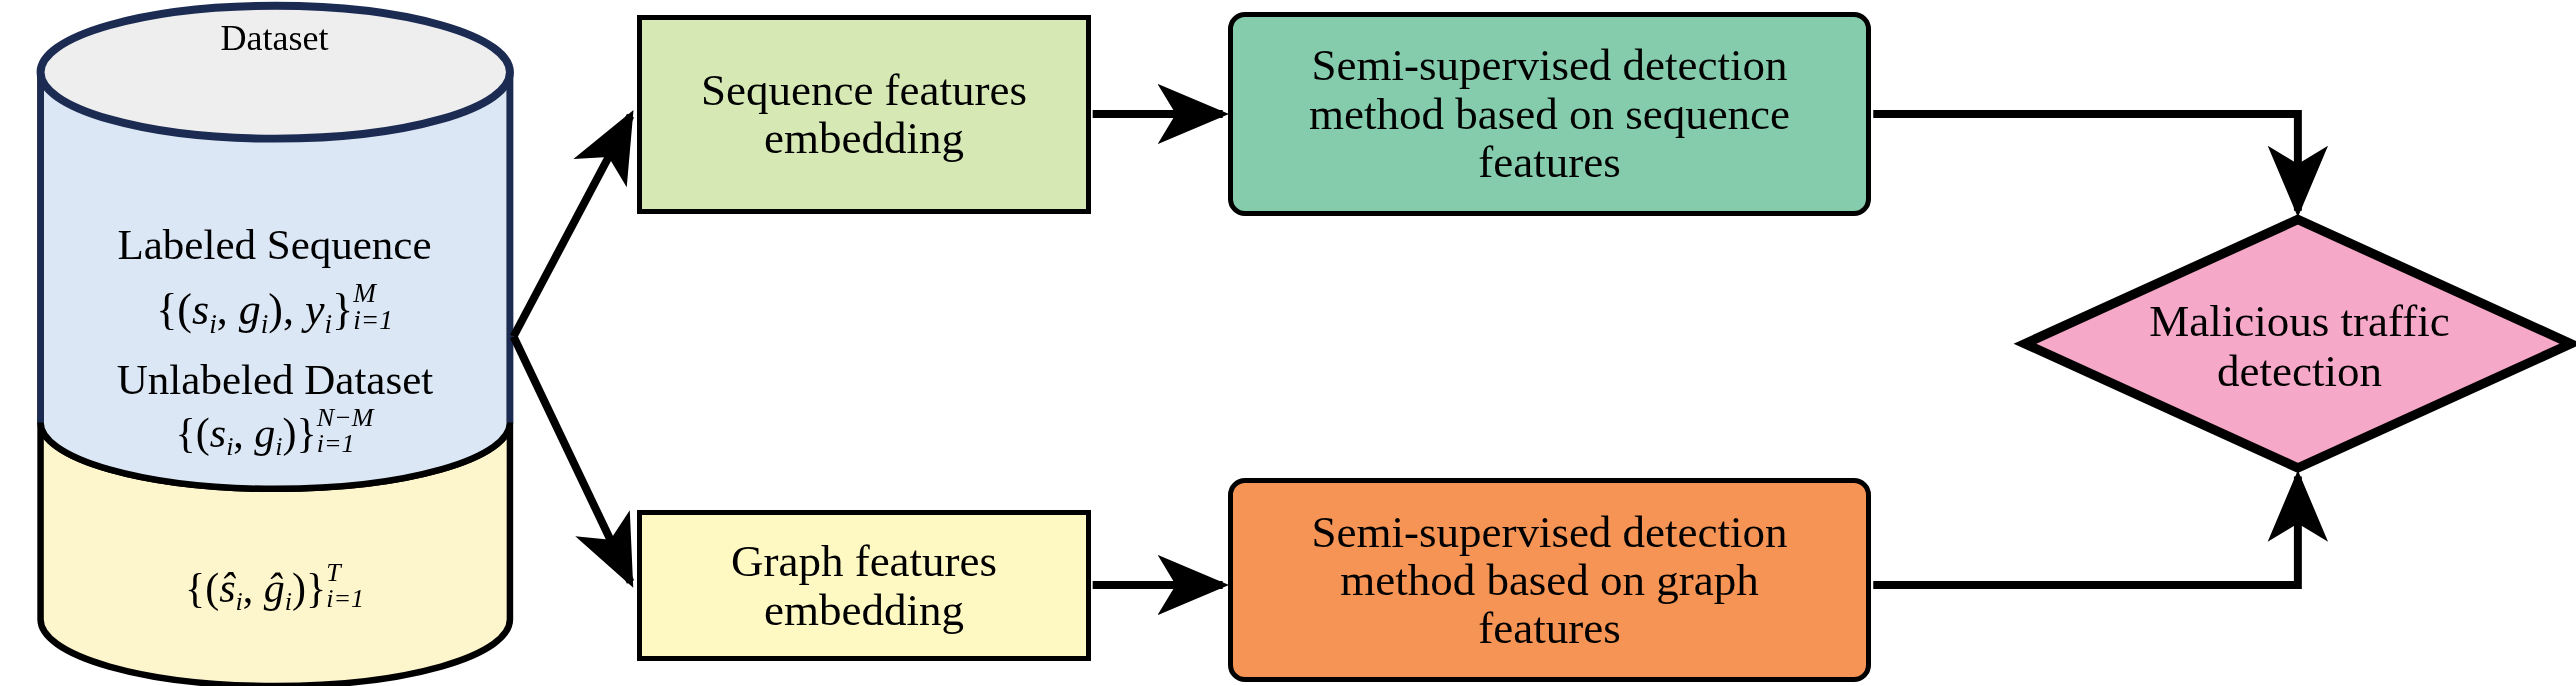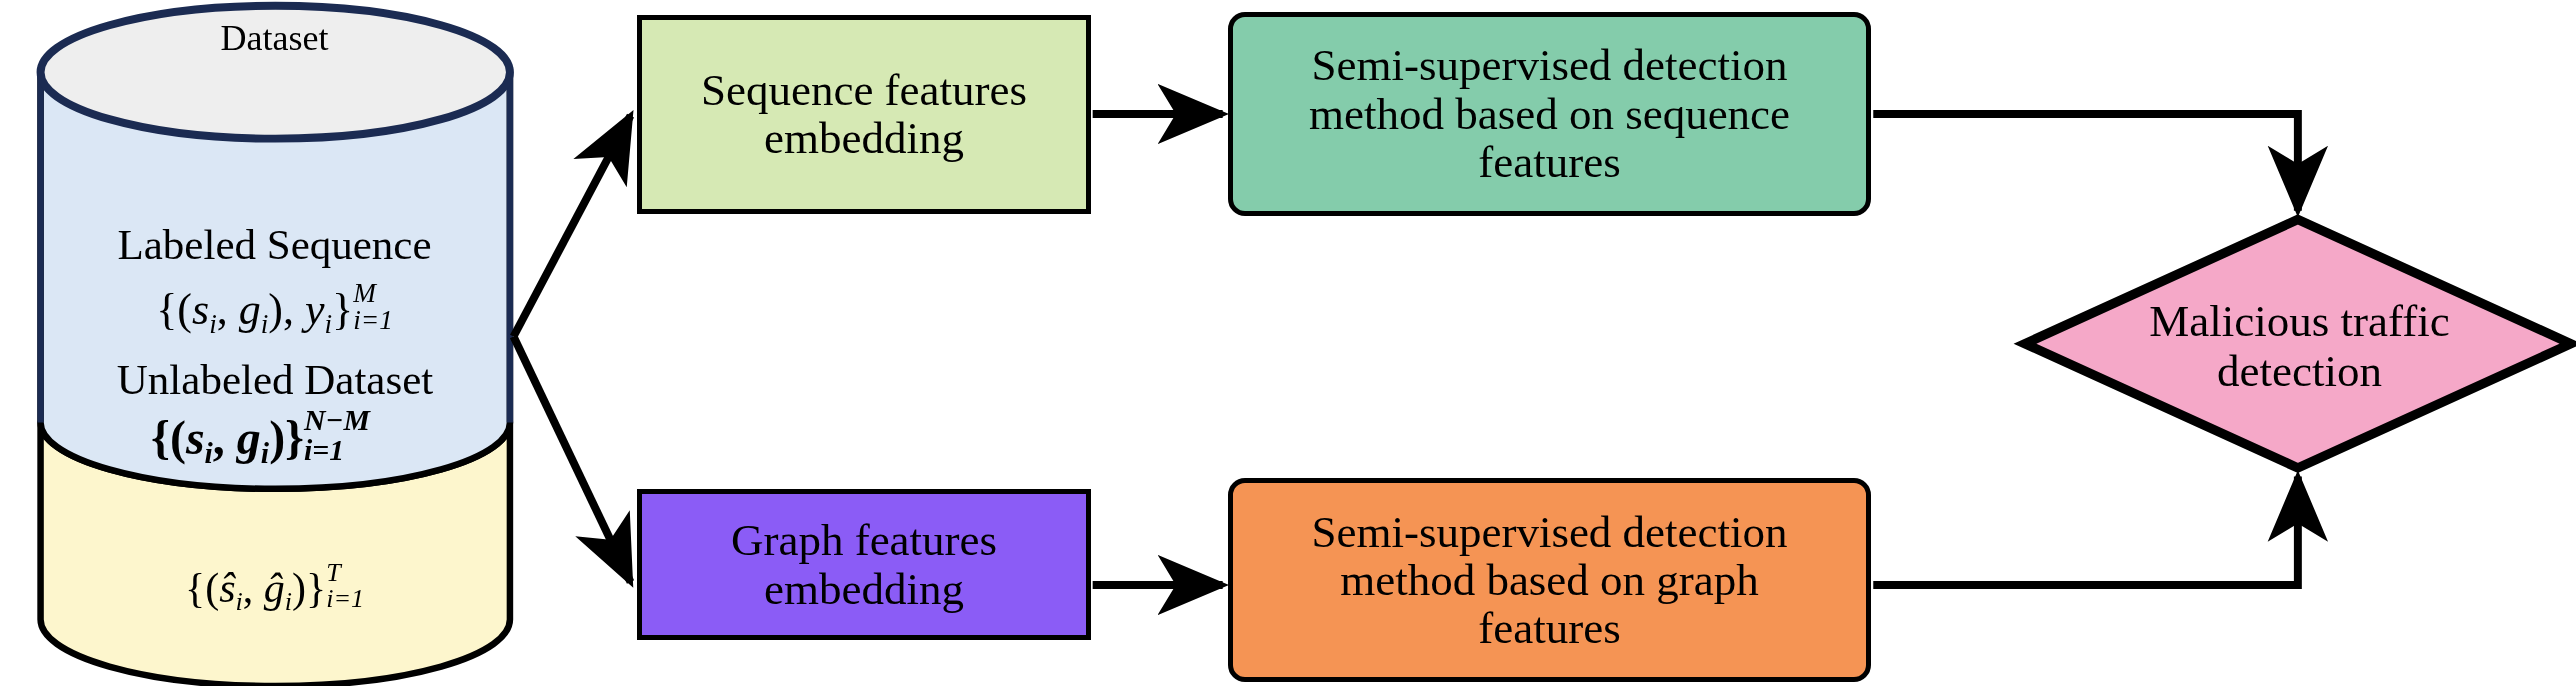--- a/index.html
+++ b/index.html
@@ -53,25 +53,24 @@
     font-size: 44px;
     margin-top: 7px;
   }
   #cyl-unlabeled-title {
     left: 22px;
     top: 358px;
     width: 506px;
     font-size: 43px;
   }
   #cyl-unlabeled-formula {
-    left: 15px;
+    left: 29px;
     top: 405px;
     width: 491px;
-    font-size: 48px;
-    font-weight: bold;
+    font-size: 42px;
   }
   #cyl-test-title {
     left: 29px;
     top: 506px;
     width: 491px;
     font-size: 43px;
   }
   #cyl-test-formula {
     left: 29px;
     top: 560px;
@@ -112,22 +111,22 @@
   .node-sharp { border-radius: 0; }
   .node-round { border-radius: 17px; }
 
   #node-seq-embed {
     left: 637px; top: 14.5px; width: 454px; height: 199px;
     background: #d6e9b4;
     font-size: 45px;
     font-family: Liberation Serif, serif;
   }
   #node-graph-embed {
-    left: 637px; top: 489px; width: 454px; height: 151px;
-    background: #8b5cf6;
+    left: 637px; top: 510px; width: 454px; height: 151px;
+    background: #fef9c3;
     font-size: 45px;
   }
   #node-seq-method {
     left: 1228px; top: 11.6px; width: 643px; height: 204px;
     background: #84ccab;
     font-size: 45px;
   }
   #node-graph-method {
     left: 1228px; top: 478px; width: 643px; height: 204px;
     background: #f59454;

